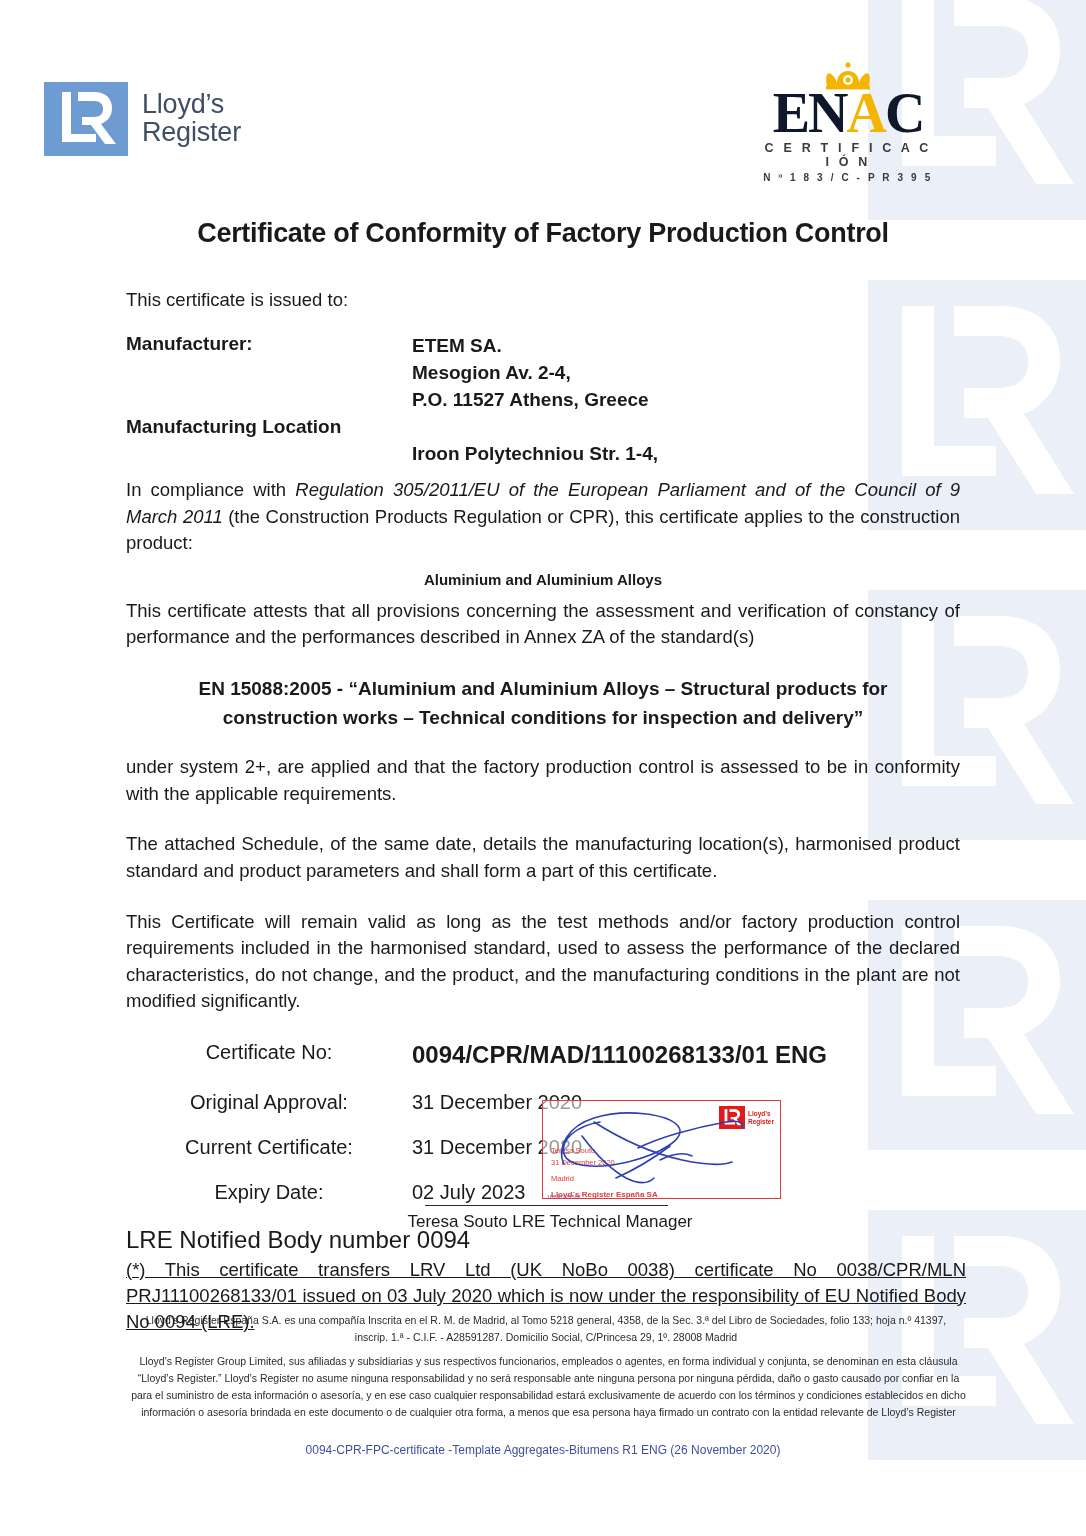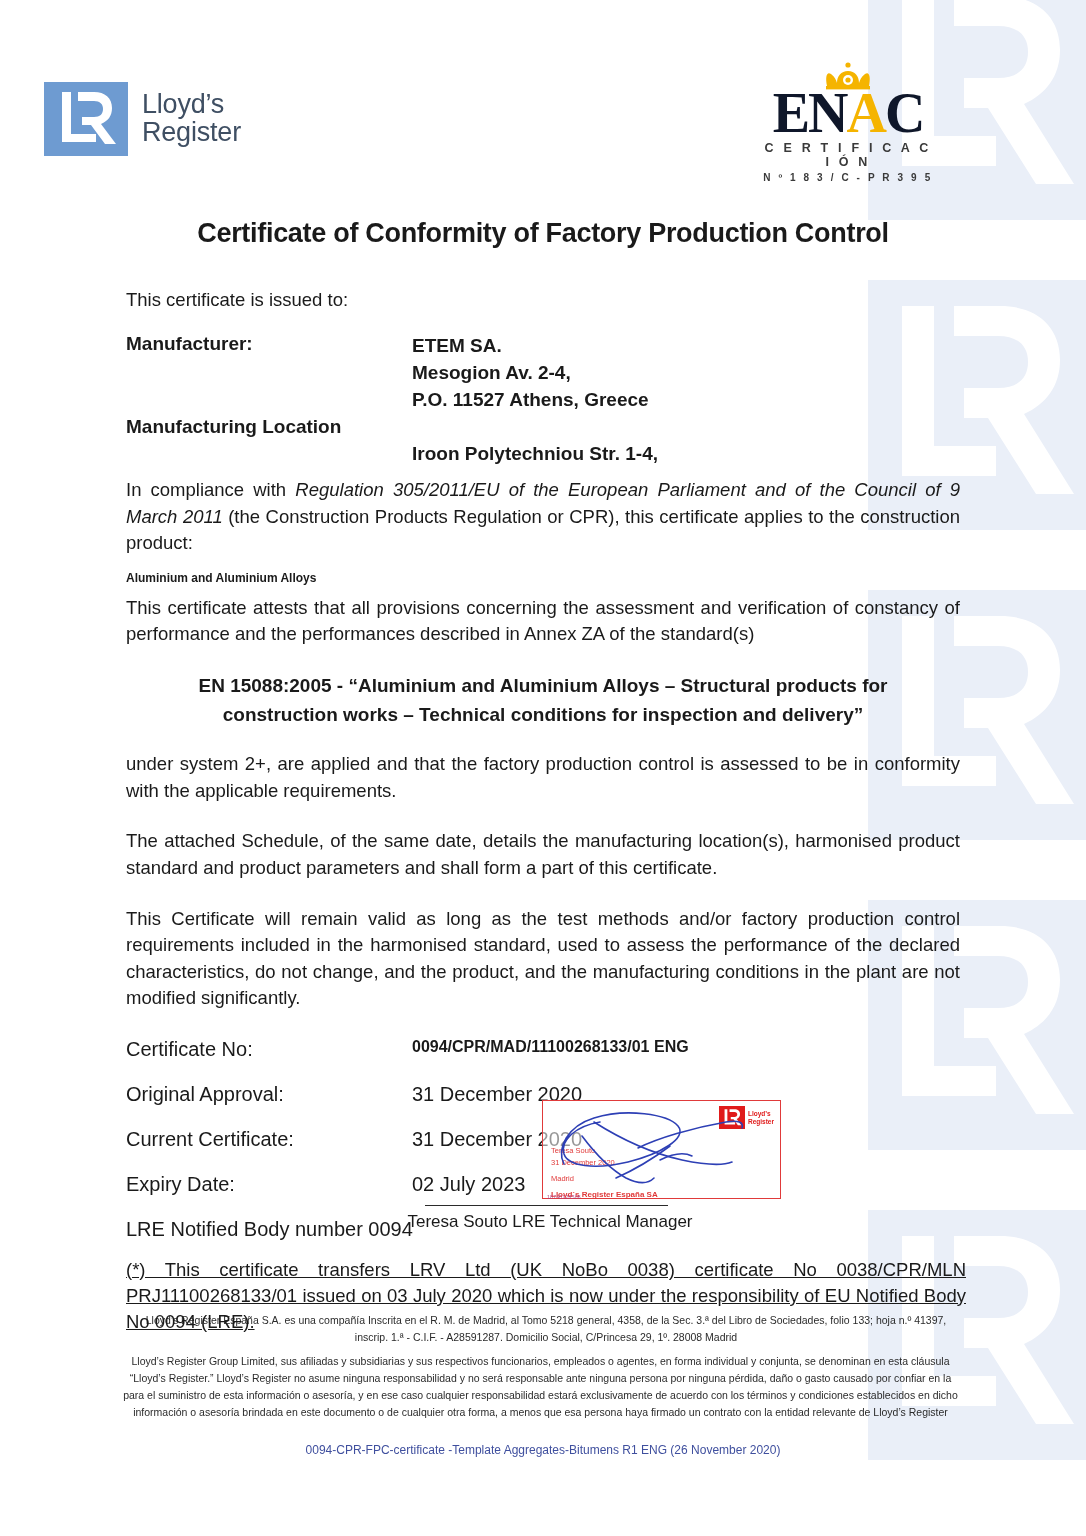--- a/index.html
+++ b/index.html
@@ -136,46 +136,47 @@
   .para {
     font-size: 18.5px;
     line-height: 1.44;
     text-align: justify;
     margin: 10px 0 0 0;
   }
   .para.j { text-align: justify; }
   .para em { font-style: italic; }
 
   .product {
-    font-size: 12px;
+    text-align: center;
+    font-size: 15px;
     font-weight: bold;
     margin: 14px 0 6px 0;
   }
   .standard {
     text-align: center;
     font-size: 19px;
     font-weight: bold;
     line-height: 1.5;
     margin: 24px auto 22px auto;
     width: 760px;
   }
 
   
   .details { margin-top: 26px; }
   .drow {
     display: flex;
     font-size: 20px;
     margin-bottom: 22px;
   }
-  .drow .dlbl { width: 286px; flex: 0 0 286px; }
+  .drow .dlbl { width: 286px; flex: 0 0 286px; text-align: center; }
   .drow .dval { font-weight: normal; }
-  .drow.cert .dval { font-weight: bold; font-size: 16px; }
+  .drow.cert .dval { font-weight: bold; font-size: 24px; }
 
   .nobody {
-    font-size: 20px;
+    font-size: 24px;
     margin-top: 6px;
   }
 
   
   .stamp {
     position: absolute;
     left: 542px;
     top: 1100px;
     width: 237px;
     height: 97px;
@@ -270,21 +271,21 @@
     left: 126px;
     top: 1312px;
     width: 840px;
     text-align: center;
     font-size: 10.5px;
     line-height: 1.6;
     color: #2b2b2b;
   }
   .disclaimer {
     position: absolute;
-    left: 118px;
+    left: 126px;
     top: 1353px;
     width: 845px;
     text-align: center;
     font-size: 10.5px;
     line-height: 1.62;
     color: #2b2b2b;
   }
   .tmpl {
     position: absolute;
     left: 0;

